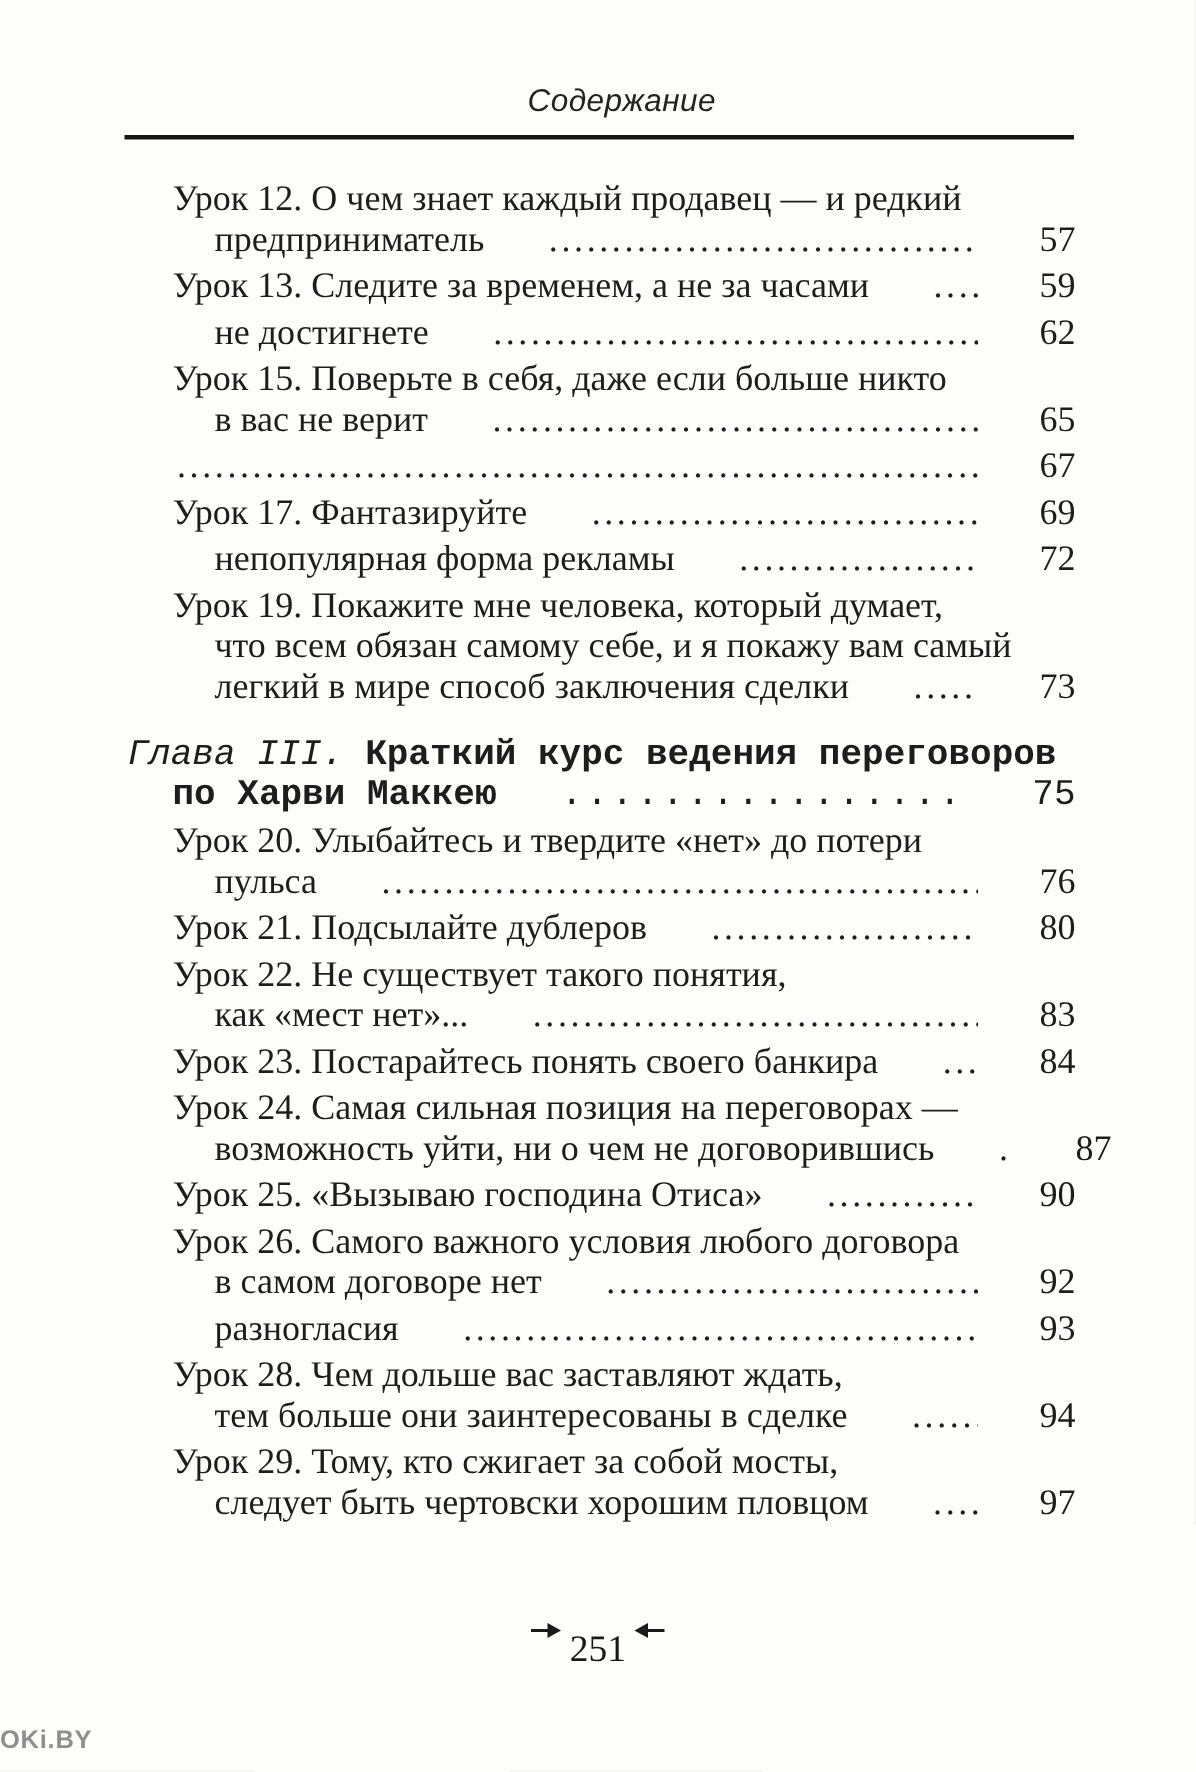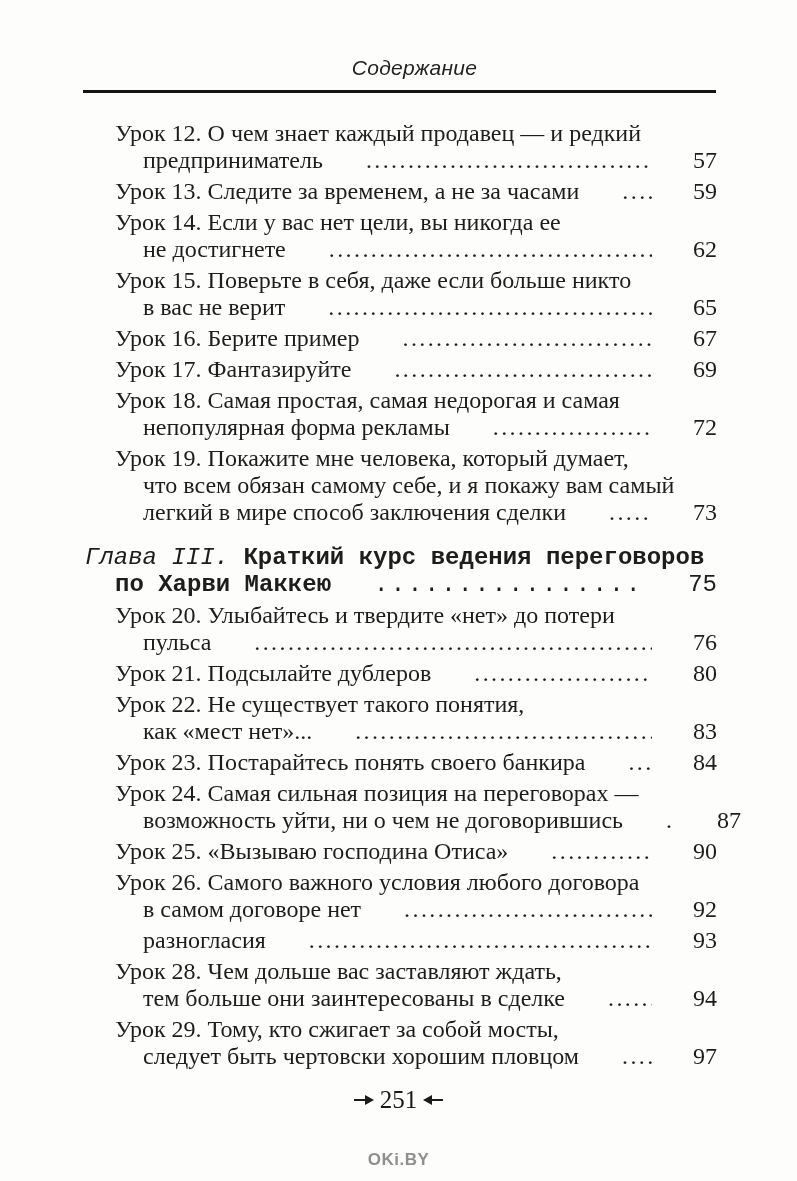--- a/index.html
+++ b/index.html
@@ -78,21 +78,21 @@
     font-weight: normal;
   }
   .chapter-title-text { font-weight: 700; }
   .page-marker {
     position: absolute;
     top: 1086px;
     left: 0;
     width: 100%;
     display: flex;
     justify-content: center;
-    align-items: center;
+    align-items: flex-start;
     gap: 9px;
     font-size: 25px;
     color: #191919;
   }
   .marker-arrow {
     position: relative;
     width: 17px;
     height: 2.4px;
     background: #1b1b1b;
     display: inline-block;
@@ -113,21 +113,20 @@
   }
   .marker-arrow.points-left::after {
     left: -3px;
     border-right: 9px solid #1b1b1b;
   }
   .watermark {
     position: absolute;
     top: 1150px;
     left: 0;
     width: 100%;
-    text-align: center;
     font-family: "Liberation Sans", sans-serif;
     font-size: 17px;
     font-weight: 600;
     color: #8f8f8f;
     letter-spacing: 0.5px;
   }
 </style>
 </head>
 <body>
 
@@ -147,51 +146,48 @@
         </div>
       </div>
       <div class="toc-entry entry-lesson">
         <div class="toc-line last">
           <span class="entry-text lesson-text">Урок 13. Следите за временем, а не за часами</span>
           <span class="dot-leader">................................................................................................................................................................</span>
           <span class="toc-page">59</span>
         </div>
       </div>
       <div class="toc-entry entry-lesson">
-        <div class="toc-line"><span class="entry-text lesson-text">Урок 14. Если у вас нет цели, вы никогда ее</span></div>
         <div class="toc-line cont last">
           <span class="entry-text lesson-text">не достигнете</span>
           <span class="dot-leader">................................................................................................................................................................</span>
           <span class="toc-page">62</span>
         </div>
       </div>
       <div class="toc-entry entry-lesson">
         <div class="toc-line"><span class="entry-text lesson-text">Урок 15. Поверьте в себя, даже если больше никто</span></div>
         <div class="toc-line cont last">
           <span class="entry-text lesson-text">в вас не верит</span>
           <span class="dot-leader">................................................................................................................................................................</span>
           <span class="toc-page">65</span>
         </div>
       </div>
       <div class="toc-entry entry-lesson">
         <div class="toc-line last">
-          <span class="entry-text lesson-text">Урок 16. Берите пример</span>
           <span class="dot-leader">................................................................................................................................................................</span>
           <span class="toc-page">67</span>
         </div>
       </div>
       <div class="toc-entry entry-lesson">
         <div class="toc-line last">
           <span class="entry-text lesson-text">Урок 17. Фантазируйте</span>
           <span class="dot-leader">................................................................................................................................................................</span>
           <span class="toc-page">69</span>
         </div>
       </div>
       <div class="toc-entry entry-lesson">
-        <div class="toc-line"><span class="entry-text lesson-text">Урок 18. Самая простая, самая недорогая и самая</span></div>
         <div class="toc-line cont last">
           <span class="entry-text lesson-text">непопулярная форма рекламы</span>
           <span class="dot-leader">................................................................................................................................................................</span>
           <span class="toc-page">72</span>
         </div>
       </div>
       <div class="toc-entry entry-lesson">
         <div class="toc-line"><span class="entry-text lesson-text">Урок 19. Покажите мне человека, который думает,</span></div>
         <div class="toc-line cont"><span class="entry-text lesson-text">что всем обязан самому себе, и я покажу вам самый</span></div>
         <div class="toc-line cont last">

